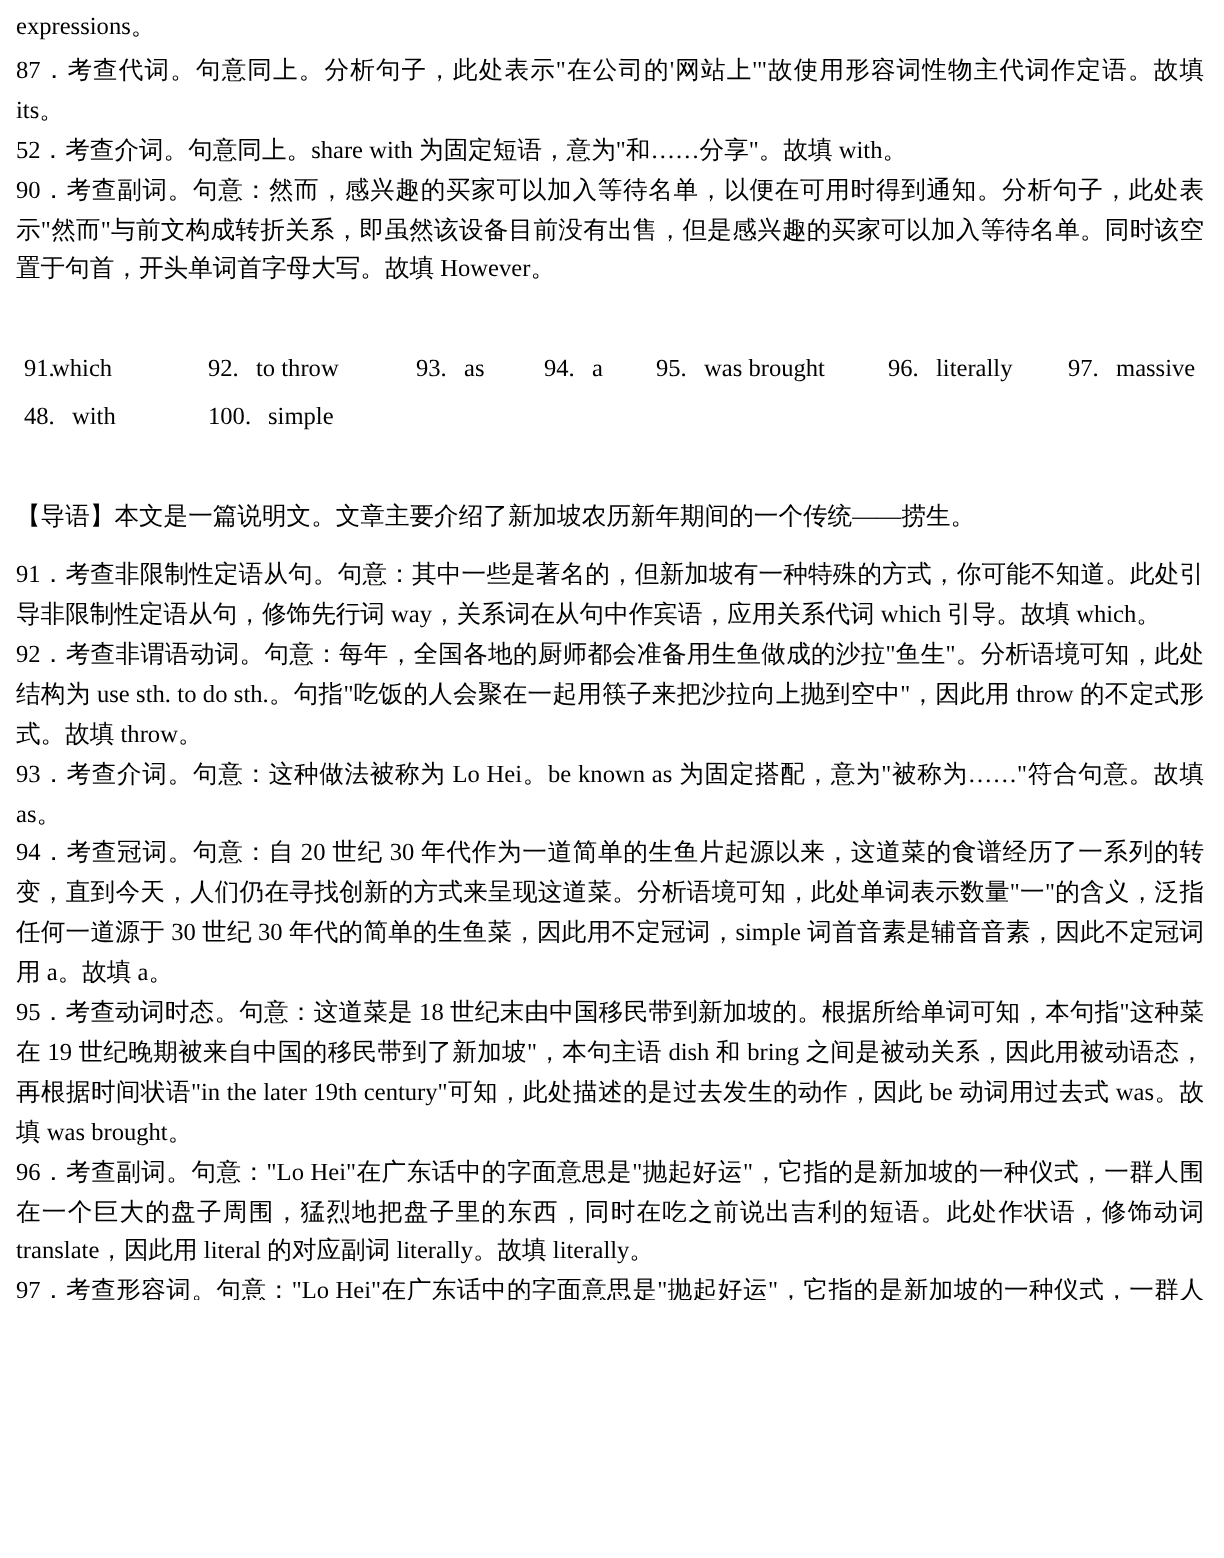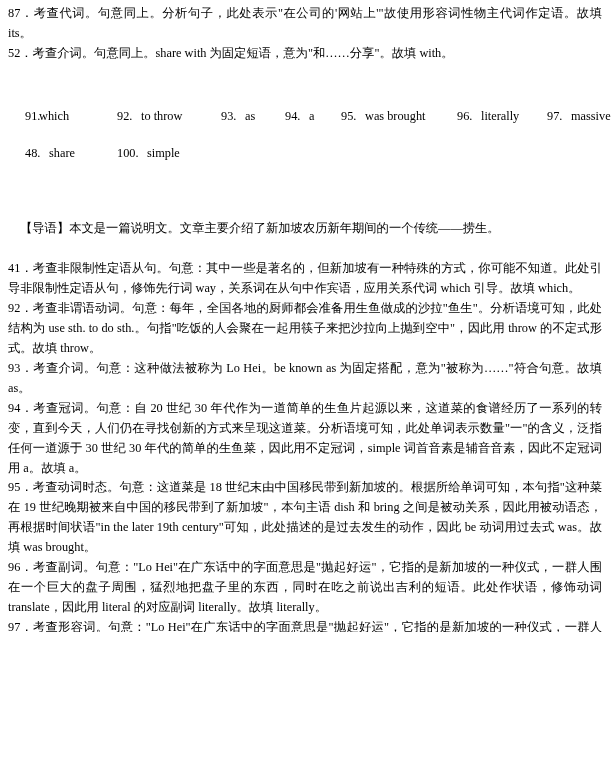--- a/index.html
+++ b/index.html
@@ -25,62 +25,64 @@
   .para {
     margin: 0 0 0 0;
     text-align: justify;
     text-justify: inter-ideograph;
   }
   .spacer-sm { height: 9px; }
   .spacer-lg { height: 26px; }
   .answers-line {
     display: block;
     white-space: nowrap;
-    margin: 17px;
+    margin: 4px;
   }
   .ans {
     display: inline-block;
   }
   .guide-block {
-    margin: 12px;
+    margin: 0;
     text-align: justify;
   }
   .lastline {
     overflow: hidden;
     height: 14px;
   }
   .topline {
     margin: 0 0 2px 0;
   }
 </style>
 </head>
 <body>
 
 <div class="page">
 
+  <div class="para topline">expressions。</div>
 
   <div class="para">87．考查代词。句意同上。分析句子，此处表示"在公司的'网站上'"故使用形容词性物主代词作定语。故填 its。</div>
   <div class="para">52．考查介词。句意同上。share with 为固定短语，意为"和……分享"。故填 with。</div>
+  <div class="para">90．考查副词。句意：然而，感兴趣的买家可以加入等待名单，以便在可用时得到通知。分析句子，此处表示"然而"与前文构成转折关系，即虽然该设备目前没有出售，但是感兴趣的买家可以加入等待名单。同时该空置于句首，开头单词首字母大写。故填 However。</div>
 
   <div class="spacer-lg"></div>
 
   <div class="answers-line">
     <span class="ans" style="width:70px">91.</span><span class="ans" style="width:78px;margin-left:-56px">which</span><span class="ans" style="width:24px">92.</span><span class="ans" style="width:80px">to throw</span><span class="ans" style="width:24px">93.</span><span class="ans" style="width:40px">as</span><span class="ans" style="width:24px">94.</span><span class="ans" style="width:32px">a</span><span class="ans" style="width:24px">95.</span><span class="ans" style="width:92px">was brought</span><span class="ans" style="width:24px">96.</span><span class="ans" style="width:66px">literally</span><span class="ans" style="width:24px">97.</span><span class="ans" style="width:64px">massive</span>
   </div>
   <div class="answers-line">
-    <span class="ans" style="width:24px">48.</span><span class="ans" style="width:68px">share</span><span class="ans" style="width:30px">100.</span><span class="ans">simple</span>
+    <span class="ans" style="width:24px">48.</span><span class="ans" style="width:68px">with</span><span class="ans" style="width:30px">100.</span><span class="ans">simple</span>
   </div>
 
   <div class="spacer-lg"></div>
 
   <div class="guide-block"><span>【导语】</span><span>本文是一篇说明文。文章主要介绍了新加坡农历新年期间的一个传统——捞生。</span></div>
 
   <div class="spacer-sm"></div>
 
-  <div class="para">41．考查非限制性定语从句。句意：其中一些是著名的，但新加坡有一种特殊的方式，你可能不知道。此处引导非限制性定语从句，修饰先行词 way，关系词在从句中作宾语，应用关系代词 which 引导。故填 which。</div>
+  <div class="para">91．考查非限制性定语从句。句意：其中一些是著名的，但新加坡有一种特殊的方式，你可能不知道。此处引导非限制性定语从句，修饰先行词 way，关系词在从句中作宾语，应用关系代词 which 引导。故填 which。</div>
   <div class="para">92．考查非谓语动词。句意：每年，全国各地的厨师都会准备用生鱼做成的沙拉"鱼生"。分析语境可知，此处结构为 use sth. to do sth.。句指"吃饭的人会聚在一起用筷子来把沙拉向上抛到空中"，因此用 throw 的不定式形式。故填 throw。</div>
   <div class="para">93．考查介词。句意：这种做法被称为 Lo Hei。be known as 为固定搭配，意为"被称为……"符合句意。故填 as。</div>
   <div class="para">94．考查冠词。句意：自 20 世纪 30 年代作为一道简单的生鱼片起源以来，这道菜的食谱经历了一系列的转变，直到今天，人们仍在寻找创新的方式来呈现这道菜。分析语境可知，此处单词表示数量"一"的含义，泛指任何一道源于 30 世纪 30 年代的简单的生鱼菜，因此用不定冠词，simple 词首音素是辅音音素，因此不定冠词用 a。故填 a。</div>
   <div class="para">95．考查动词时态。句意：这道菜是 18 世纪末由中国移民带到新加坡的。根据所给单词可知，本句指"这种菜在 19 世纪晚期被来自中国的移民带到了新加坡"，本句主语 dish 和 bring 之间是被动关系，因此用被动语态，再根据时间状语"in the later 19th century"可知，此处描述的是过去发生的动作，因此 be 动词用过去式 was。故填 was brought。</div>
   <div class="para">96．考查副词。句意："Lo Hei"在广东话中的字面意思是"抛起好运"，它指的是新加坡的一种仪式，一群人围在一个巨大的盘子周围，猛烈地把盘子里的东西，同时在吃之前说出吉利的短语。此处作状语，修饰动词 translate，因此用 literal 的对应副词 literally。故填 literally。</div>
   <div class="para lastline">97．考查形容词。句意："Lo Hei"在广东话中的字面意思是"抛起好运"，它指的是新加坡的一种仪式，一群人围在</div>
 
 </div>
 
 </body></html>

